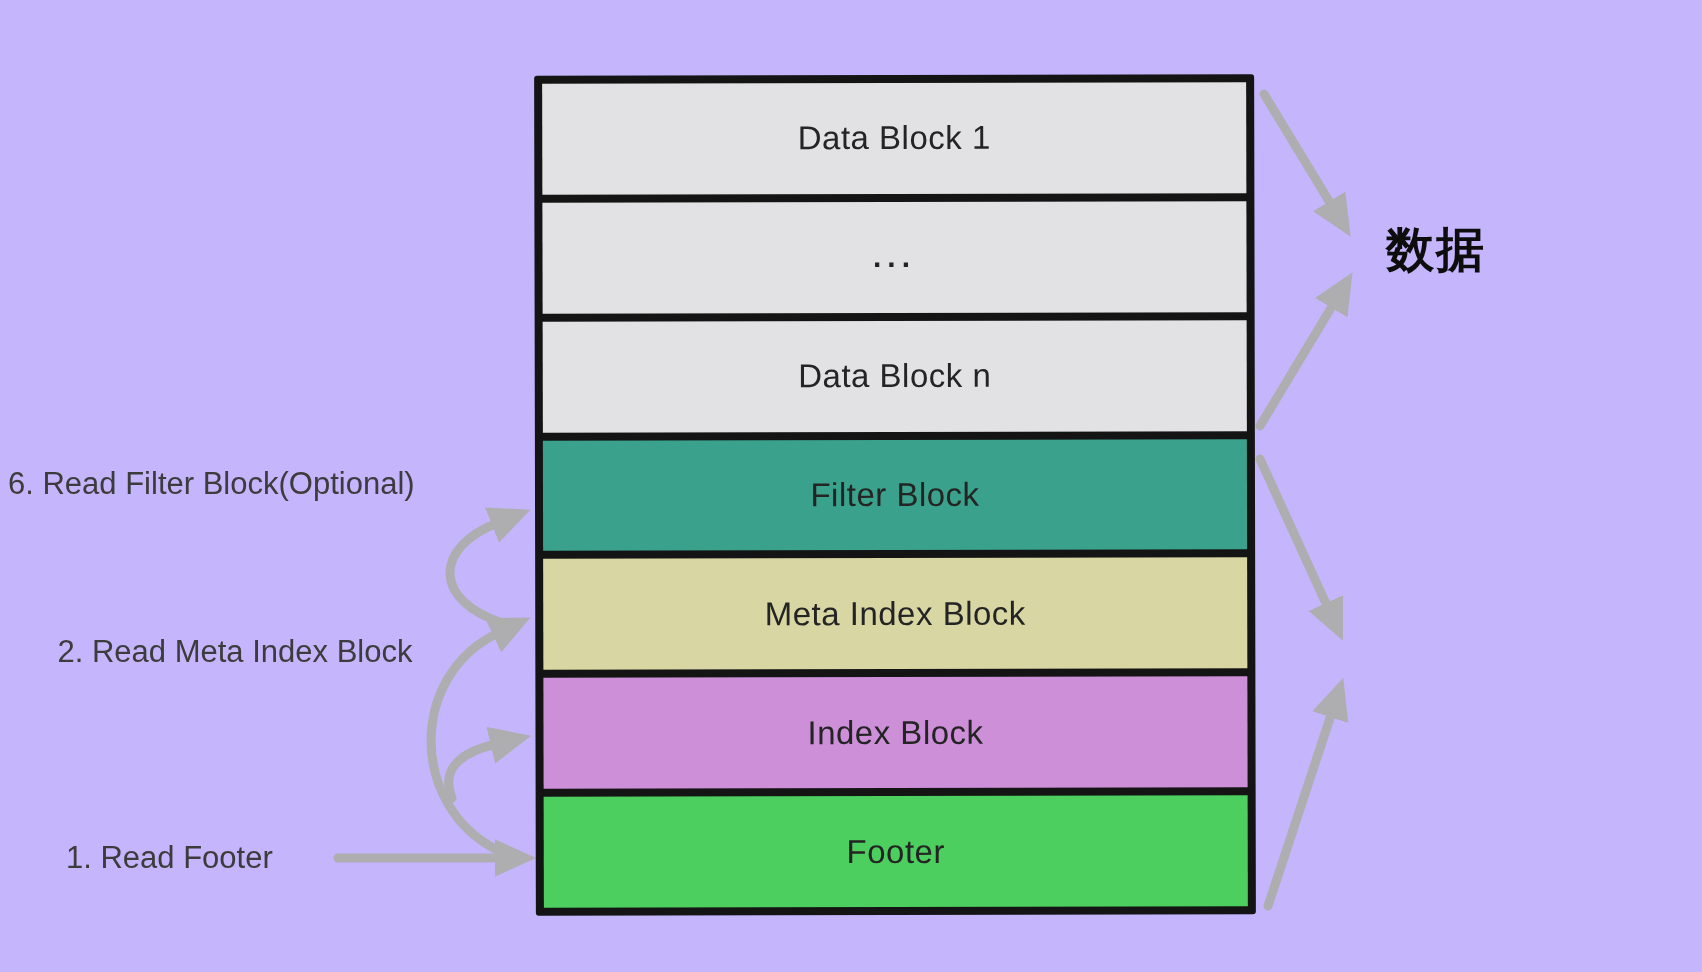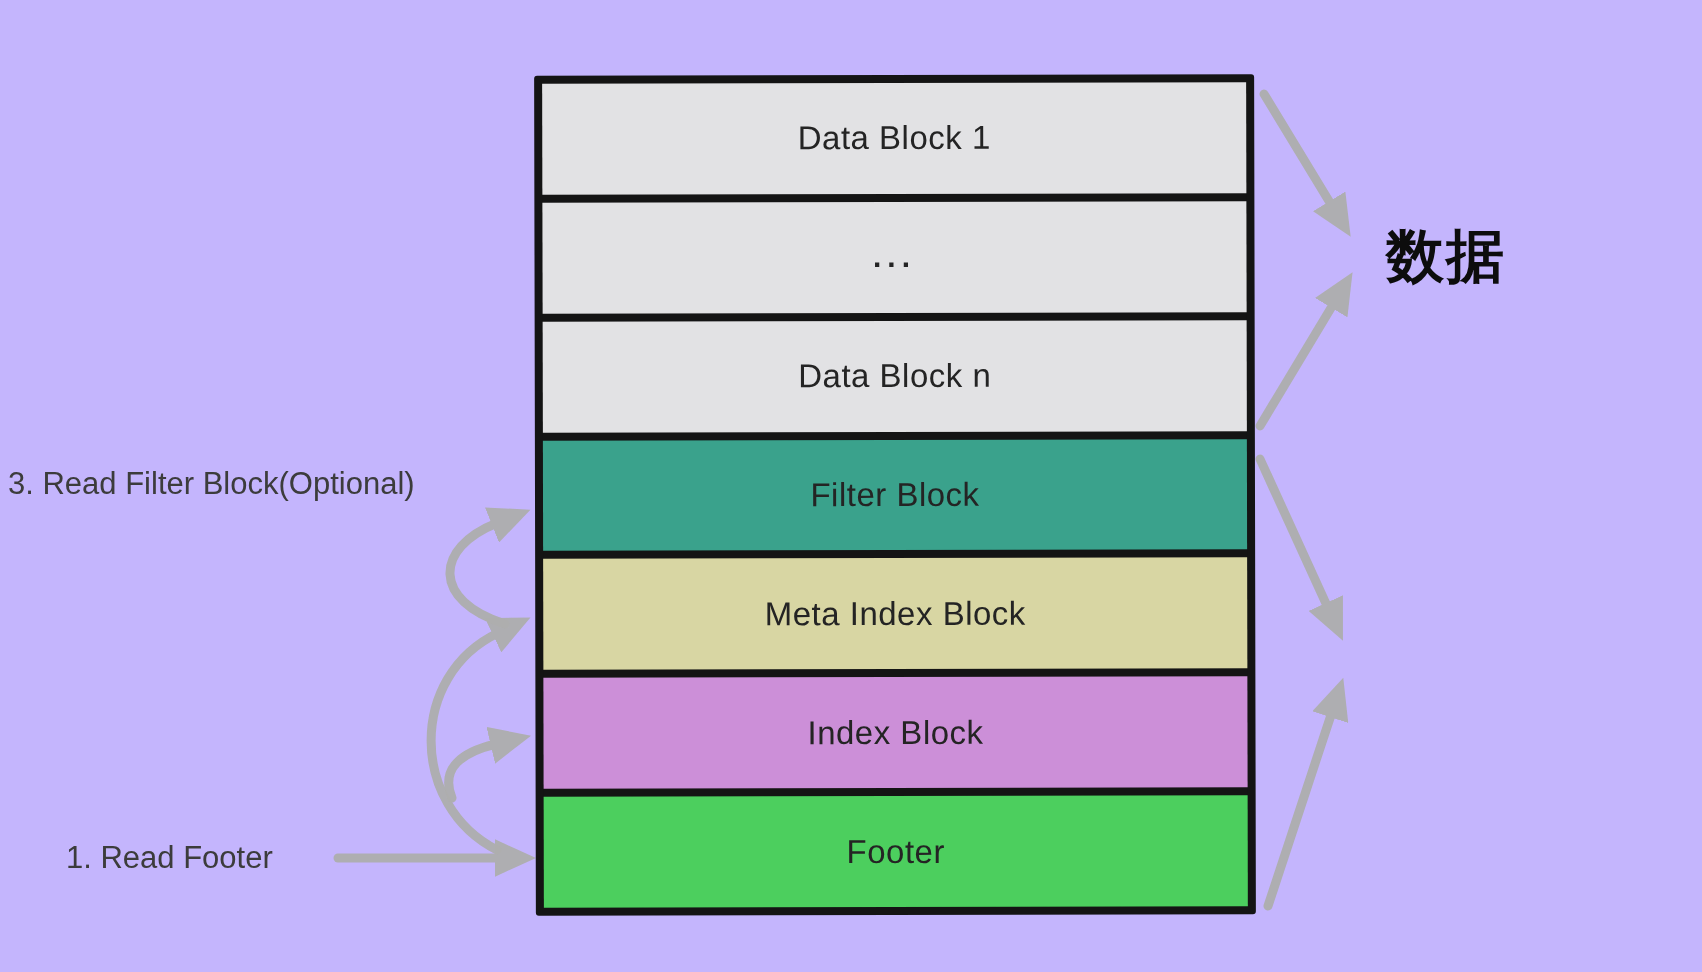--- a/index.html
+++ b/index.html
@@ -50,21 +50,21 @@
     font-size: 31px;
     color: #3c3c3c;
     white-space: nowrap;
   }
   #step3 { left: 8px;  top: 466px; }
   #step2 { left: 22px; top: 630px; width: 426px; text-align: center; line-height: 44px; white-space: normal; }
   #step1 { left: 66px; top: 840px; text-align: right; }
   
   .cn-label {
     position: absolute;
-    font-size: 58px;
+    font-size: 48px;
     font-weight: 700;
     color: #0d0d0d;
     letter-spacing: 2px;
     white-space: nowrap;
   }
   #cn-data   { left: 1386px; top: 218px; }
   #cn-manage { left: 1378px; top: 610px; }
   
   .arrows {
     position: absolute;
@@ -108,20 +108,21 @@
   <div class="sstable">
     <div class="block-row" style="background-color: rgb(226, 226, 228);">Data Block 1</div>
     <div class="block-row ellipsis-row" style="background-color: rgb(226, 226, 228);">...</div>
     <div class="block-row" style="background-color: rgb(226, 226, 228);">Data Block n</div>
     <div class="block-row" style="background-color: rgb(58, 162, 140);">Filter Block</div>
     <div class="block-row" style="background-color: rgb(216, 214, 163);">Meta Index Block</div>
     <div class="block-row" style="background-color: rgb(204, 143, 216);">Index Block</div>
     <div class="block-row" style="background-color: rgb(76, 207, 94);">Footer</div>
   </div>
 
-  <div class="step-label" id="step3">3. Read Filter Block(Optional)</div>
+  <div class="step-label" id="step3">6. Read Filter Block(Optional)</div>
   <div class="step-label" id="step2">
+    <div>2. Read Meta Index Block</div>
   </div>
   <div class="step-label" id="step1">1. Read Footer</div>
 
   <div class="cn-label" id="cn-data">数据</div>
 
 </div>
 
 </body></html>

